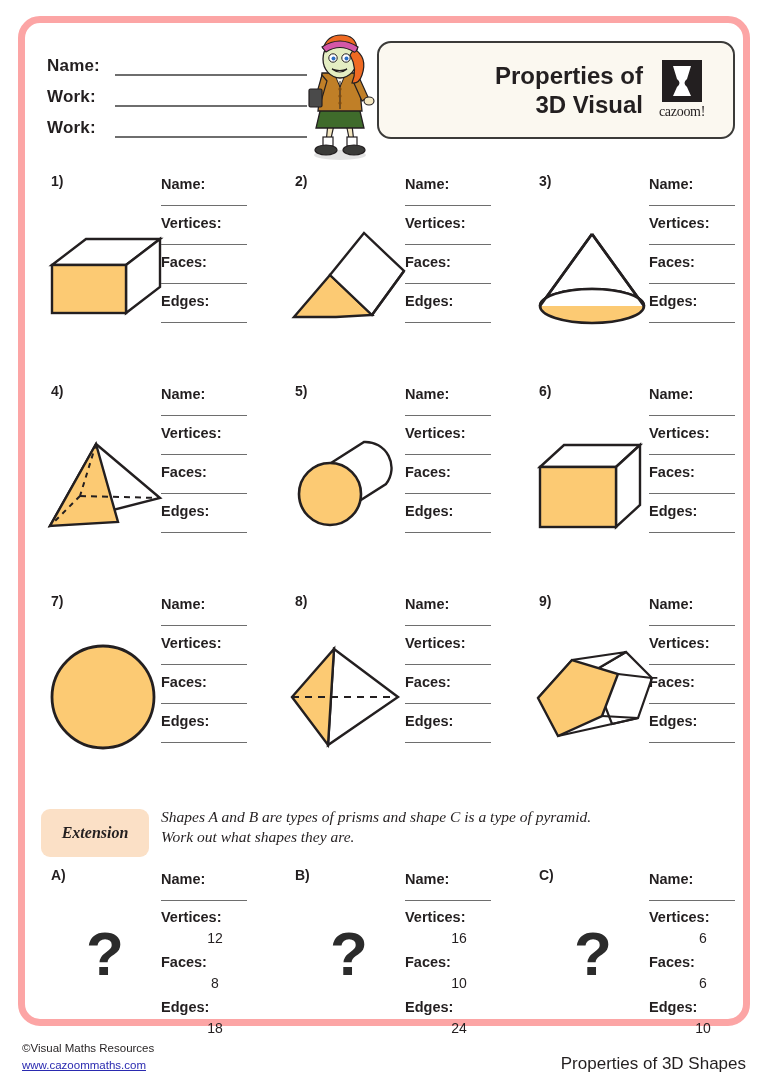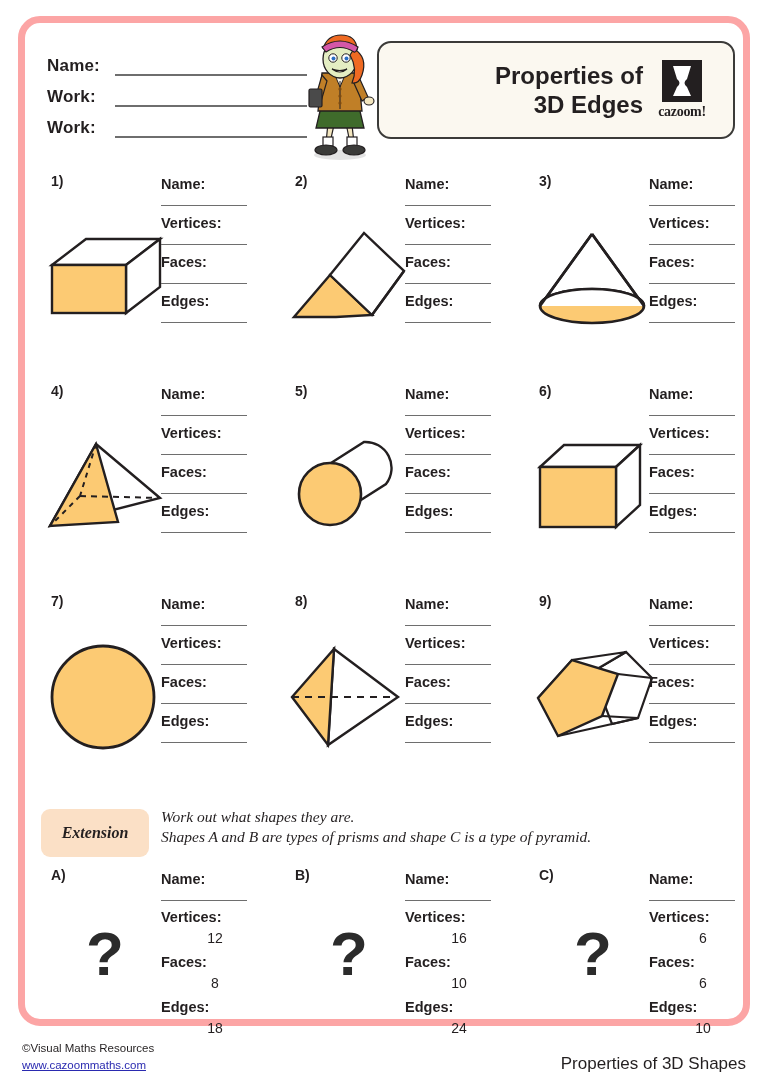--- a/index.html
+++ b/index.html
@@ -99,21 +99,21 @@
   .logo-mark {
     width: 40px;
     height: 42px;
     background: #231f20;
     display: flex;
     align-items: center;
     justify-content: center;
   }
   .logo-word {
     font-family: "Liberation Serif", serif;
-    font-weight: bold;
+    font-weight: normal;
     font-size: 14px;
     letter-spacing: -0.3px;
     margin-top: 2px;
   }
 
   
   .grid {
     position: absolute;
     left: 0;
     top: 140px;
@@ -322,21 +322,21 @@
         <circle cx="56" cy="27" r="4.2" fill="#ffffff" stroke="#231f20" stroke-width="1"></circle>
         <circle cx="43.5" cy="27.5" r="2" fill="#2b6fc4"></circle>
         <circle cx="56.5" cy="27.5" r="2" fill="#2b6fc4"></circle>
         <path d="M42 38 q8 6 15 0 q-7 3 -15 0 Z" fill="#ffffff" stroke="#231f20" stroke-width="1.1"></path>
       </svg>
     </div>
 
     <div class="titlebox">
       <div class="titletext">
         <div>Properties of</div>
-        <div>3D Edges</div>
+        <div>3D Visual</div>
       </div>
       <div class="logo">
         <div class="logo-mark">
           <svg width="26" height="34" viewBox="0 0 26 34">
             <path d="M4 2 L22 2 L18 15 Q13 19 18 23 L22 32 L4 32 L8 23 Q13 19 8 15 Z" fill="#ffffff"></path>
           </svg>
         </div>
         <div class="logo-word">cazoom!</div>
       </div>
     </div>
@@ -541,22 +541,22 @@
           <div class="ans-label">Edges:</div>
           <div class="ans-rule"></div>
         </div>
       </div>
     </div>
   </div>
 
   <div class="extension">
     <div class="ext-badge">Extension</div>
     <div class="ext-text">
+      <div>Shapes A and B are types of prisms and shape C is a type of pyramid.</div>
       <div>Work out what shapes they are.</div>
-      <div>Shapes A and B are types of prisms and shape C is a type of pyramid.</div>
     </div>
 
     <div class="ext-grid">
 
       <div class="ecell">
         <div class="enum">A)</div>
         <div class="qmark">?</div>
         <div class="eanswers">
           <div class="eans-label">Name:</div>
           <div class="ans-rule"></div>

